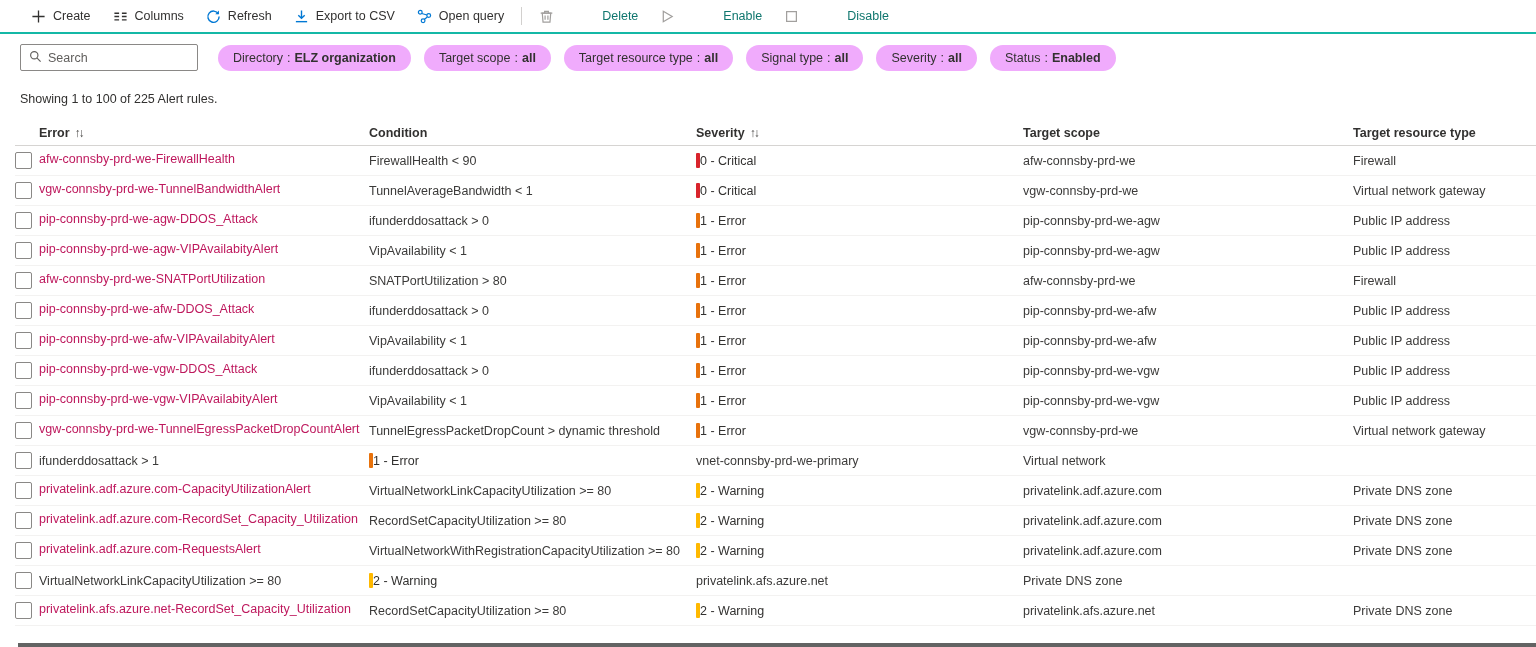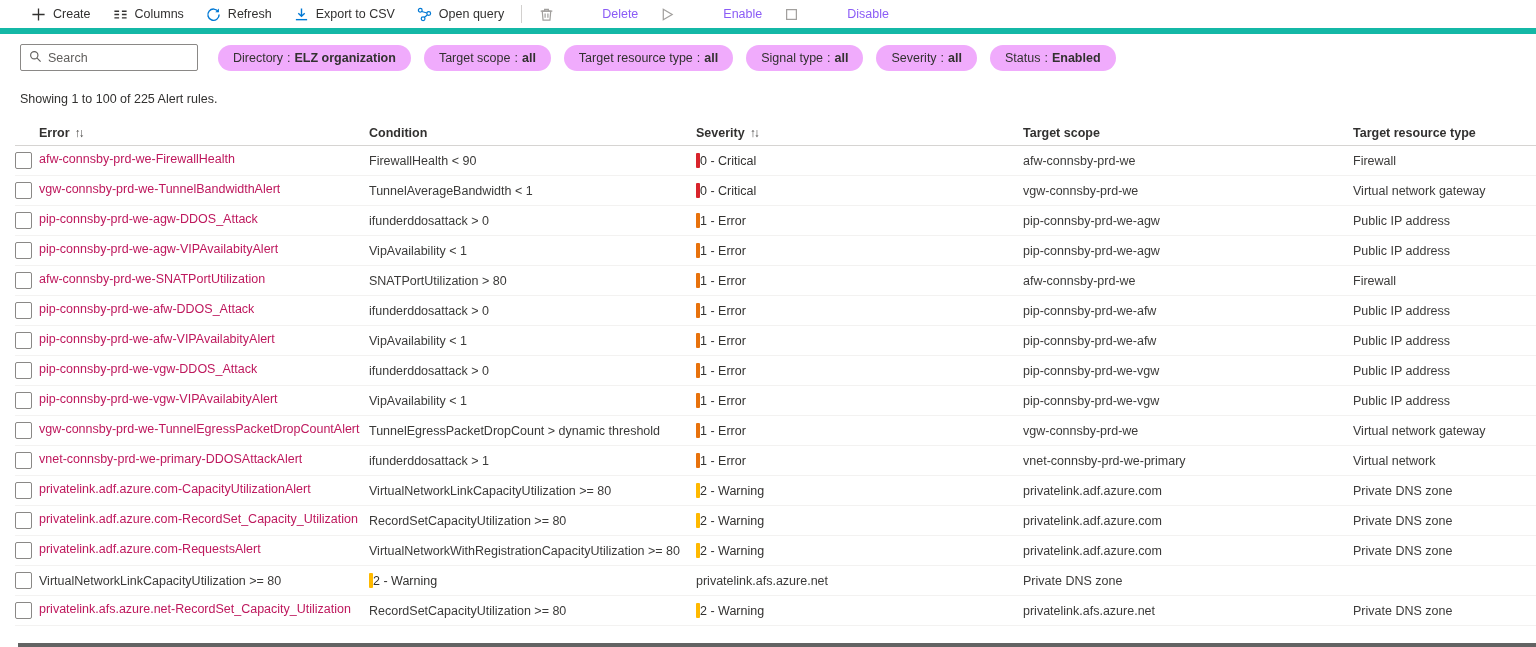--- a/index.html
+++ b/index.html
@@ -1,25 +1,25 @@
 <!DOCTYPE html>
 <html><head>
 <meta charset="utf-8">
 <style>
   * { margin:0; padding:0; box-sizing:border-box; }
   html,body { width:1536px; height:647px; background:#fff; overflow:hidden;
     font-family:"Liberation Sans", sans-serif; font-size:12.5px; color:#323130; }
 
   
   .toolbar { height:34px; display:flex; align-items:center; padding-left:20px;
-    border-bottom:6px solid #14b8a6; }
+    border-bottom:2px solid #14b8a6; }
   .tb-item { display:flex; align-items:center; gap:7px; padding:0 11px; height:34px;
     cursor:pointer; color:#323130; white-space:nowrap; }
   .tb-item svg { display:block; }
-  .tb-item.disabled { color:#8b5cf6; cursor:default;gap:48px; }
+  .tb-item.disabled { color:#0f766e; cursor:default;gap:48px; }
   .tb-sep { width:1px; height:18px; background:#d2d0ce; margin:0 6px; }
 
   
   .filterbar { display:flex; align-items:center; margin:10px 0 0 20px; gap:14px; }
   .searchbox { display:flex; align-items:center; width:178px; height:27px;
     border:1px solid #8a8886; border-radius:2px; background:#fff; padding:0 8px; gap:6px; }
   .searchbox input { border:none; outline:none; width:100%; font:inherit; color:#323130; }
   .searchbox input::placeholder { color:#605e5c; }
   .pills { display:flex; align-items:center; gap:13px; margin-left:6px; }
   .pill { background:#f0abfc; border-radius:13px; height:26px; display:flex;
@@ -338,21 +338,20 @@
       <span>1 - Error</span>
     </div>
     <div class="scope">vgw-connsby-prd-we</div>
     <div class="rtype">Virtual network gateway</div>
   </div>
 
   <div class="grid-row">
     <div>
           <div class="checkbox"></div>
         </div>
-    <div class="name"><a>vnet-connsby-prd-we-primary-DDOSAttackAlert</a></div>
     <div class="cond">ifunderddosattack &gt; 1</div>
     <div class="sev">
       <span class="sevbar" style="background: rgb(232, 114, 12);"></span>
       <span>1 - Error</span>
     </div>
     <div class="scope">vnet-connsby-prd-we-primary</div>
     <div class="rtype">Virtual network</div>
   </div>
 
   <div class="grid-row">

